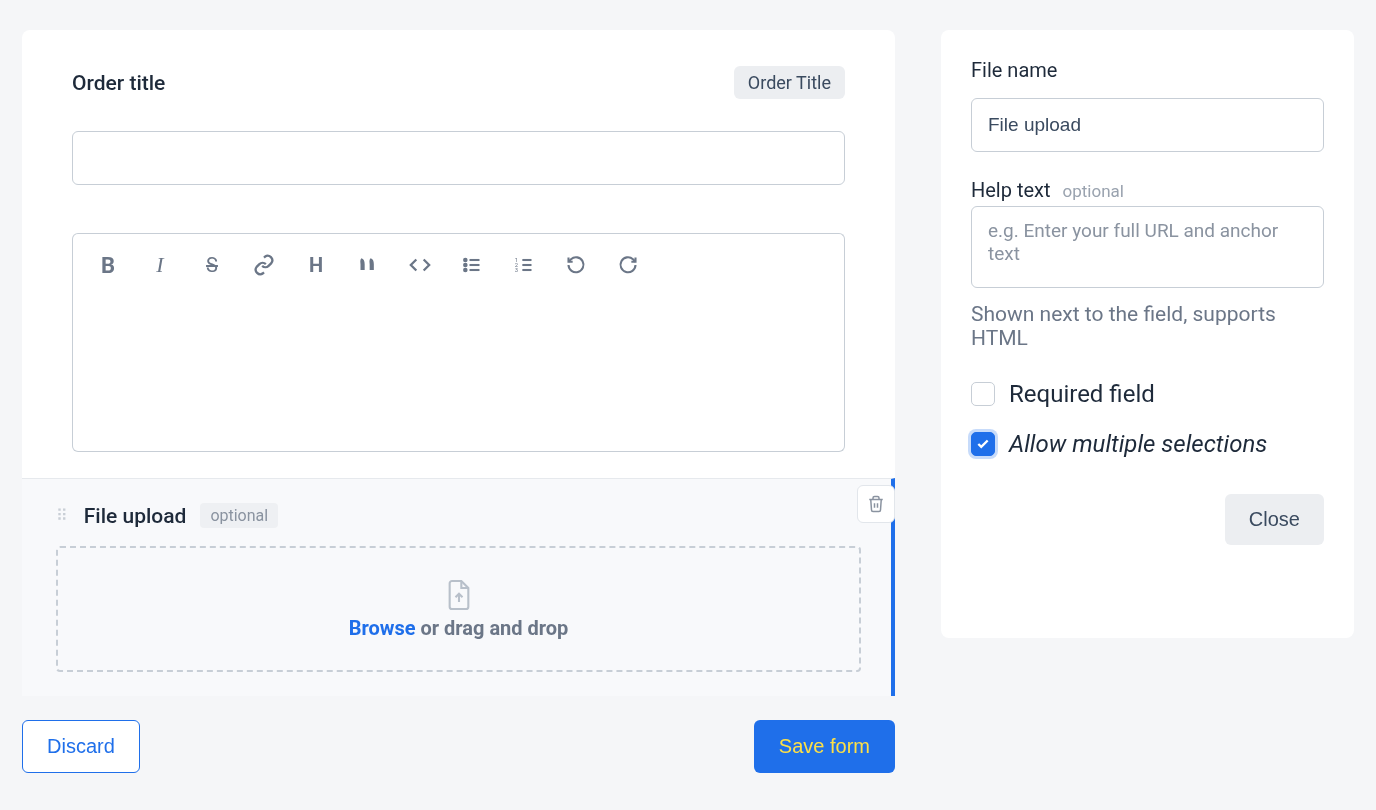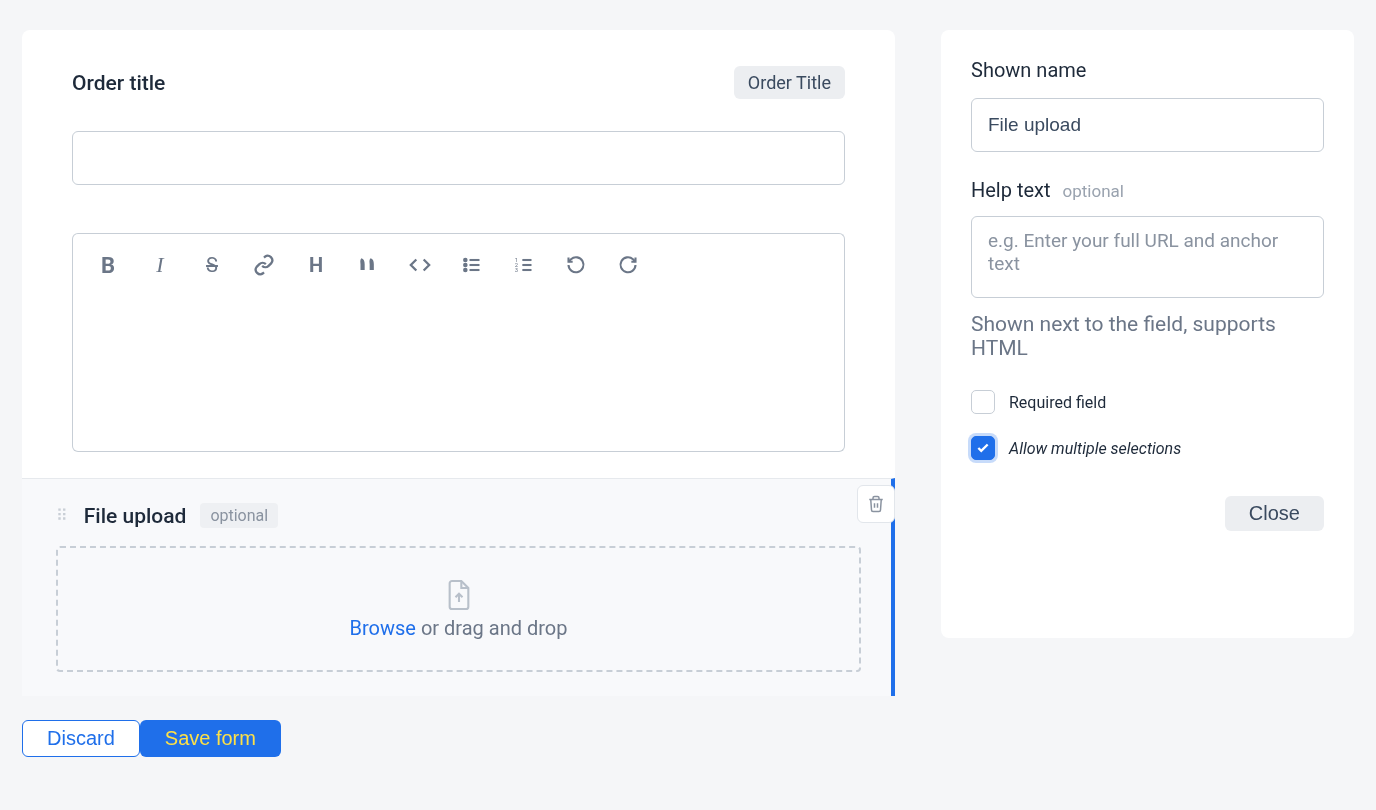--- a/index.html
+++ b/index.html
@@ -126,41 +126,42 @@
   color: #8a93a0;
 }
 .dropzone {
   border: 2px dashed #c7ced6;
   border-radius: 4px;
   height: 126px;
   display: flex;
   flex-direction: column;
   align-items: center;
   justify-content: center;
+  font-weight: bold;
 }
 .file-glyph {
   color: #b8c0ca;
 }
 .dz-text {
   font-size: 20px;
   color: #6b7687;
 }
 .dz-text .browse {
   color: #1f6fea;
 }
 .actions {
   display: flex;
-  justify-content: flex-start;
+  justify-content: space-between;
   gap: 0;
   padding: 24px 0 0 0;
   width: 873px;
 }
 .btn {
   font-size: 20px;
-  padding: 6px 24px;
+  padding: 14px 24px;
   border-radius: 6px;
   cursor: pointer;
   border: 1px solid transparent;
 }
 .btn-secondary {
   background: #fff;
   border: 1px solid #1f6fea;
   color: #1f6fea;
 }
 .btn-primary {
@@ -205,21 +206,21 @@
   border-radius: 6px;
   padding: 0 16px;
   font-size: 19px;
   color: #3a4a5f;
 }
 .side-label-row {
   display: flex;
   align-items: baseline;
   gap: 12px;
   margin-top: 26px;
-  margin-bottom: 14px;
+  margin-bottom: 4px;
 }
 .side-sublabel {
   font-size: 17px;
   color: #9aa3af;
 }
 .side-textarea {
   width: 100%;
   height: 82px;
   border: 1px solid #c7ced6;
   border-radius: 6px;
@@ -251,21 +252,21 @@
   justify-content: center;
   cursor: pointer;
 }
 .cb.checked {
   background: #1f6fea;
   border-color: #1f6fea;
   box-shadow: 0 0 0 3px rgba(31,111,234,0.25);
 }
 .cb.checked svg { stroke: #fff; }
 .cb-label {
-  font-size: 16px;
+  font-size: 24px;
   color: #1e2a3a;
 }
 .side-footer {
   display: flex;
   justify-content: flex-end;
   margin-top: 36px;
 }
 .btn-close {
   background: #eceef1;
   color: #3a4a5f;
@@ -386,21 +387,21 @@
     </div>
 
     <div class="actions">
       <button class="btn btn-secondary">Discard</button>
       <button class="btn btn-primary">Save form</button>
     </div>
   </div>
 
   <div class="side-card">
     <div class="side-body">
-      <div class="side-label">Shown name</div>
+      <div class="side-label">File name</div>
       <input class="side-input" type="text" value="File upload" style="">
 
       <div class="side-label-row">
         <div class="side-label" style="margin:0;">Help text</div>
         <div class="side-sublabel">optional</div>
       </div>
       <textarea class="side-textarea" placeholder="e.g. Enter your full URL and anchor text" style=""></textarea>
       <div class="side-hint">Shown next to the field, supports HTML</div>
 
       <div class="cb-row">

